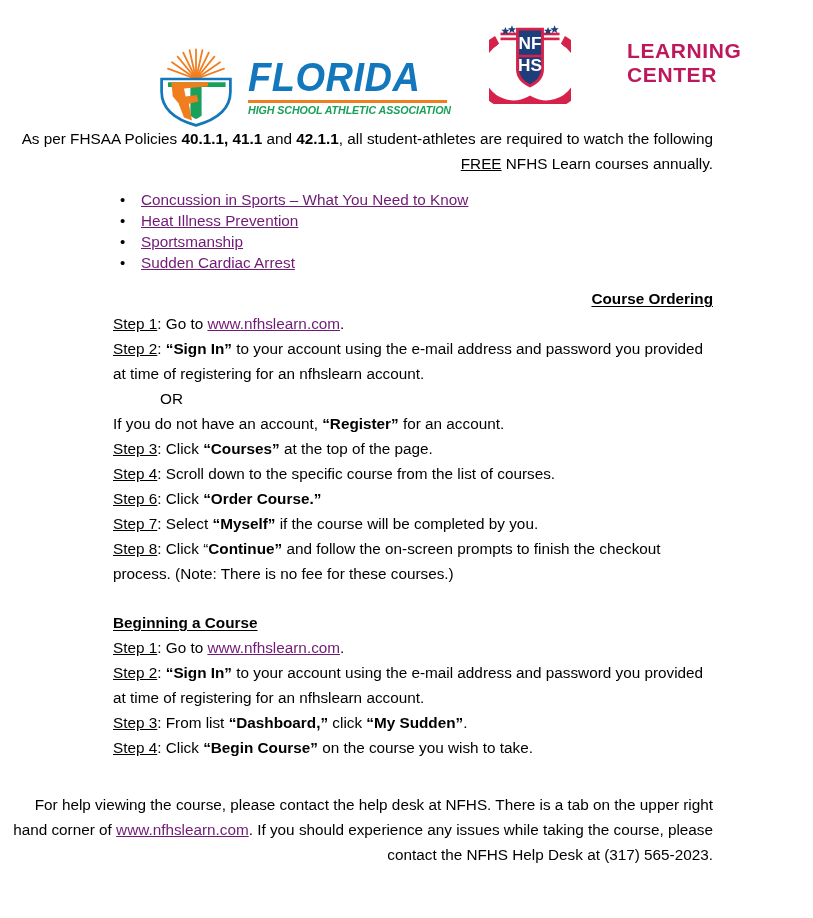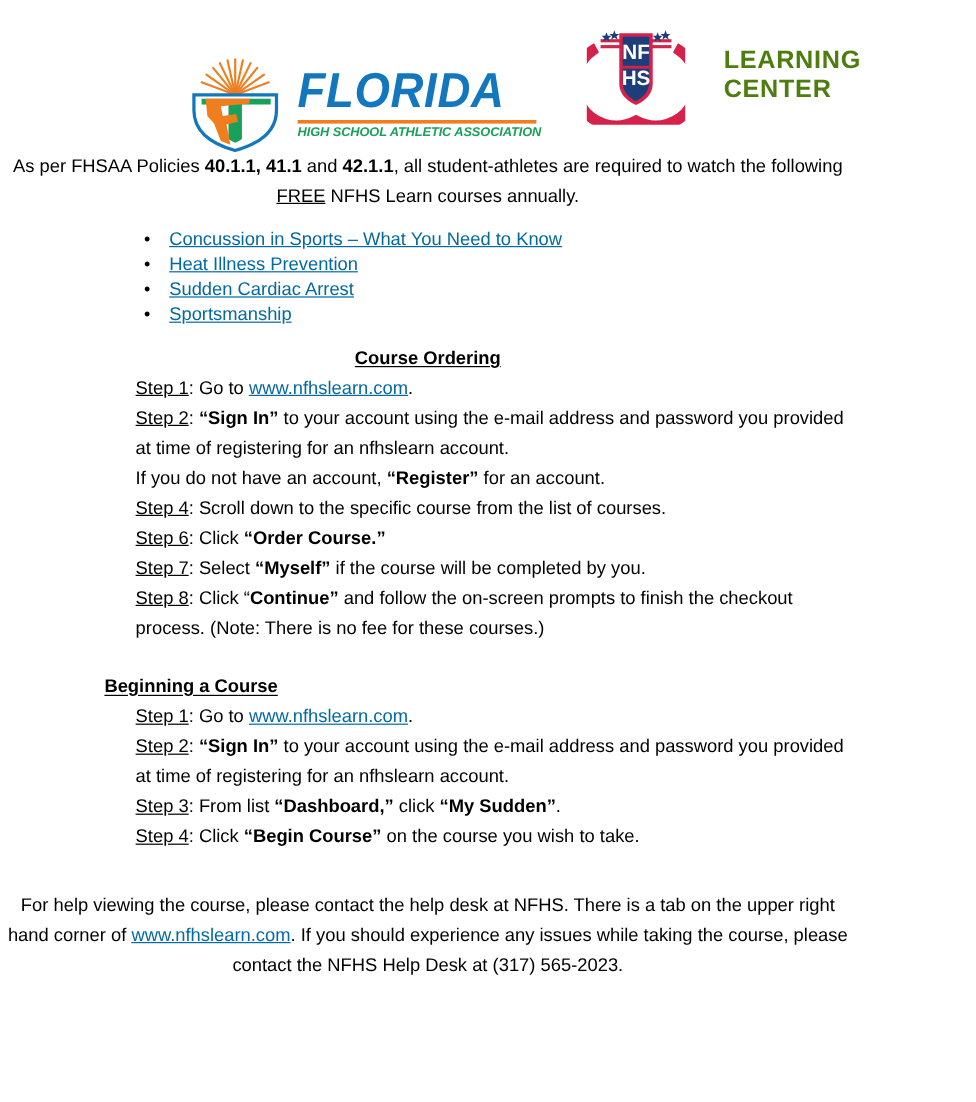--- a/index.html
+++ b/index.html
@@ -67,34 +67,35 @@
     align-items: center;
     gap: 32px;
     margin-left: 42px;
   }
   .nfhs-mark { width: 82px; height: 82px; display: block; }
   .nfhs-word {
     font-weight: 700;
     font-size: 21px;
     line-height: 1.12;
     letter-spacing: 0.6px;
-    color: #4d7c0f;
+    color: #be185d;
     white-space: nowrap;
+    margin-left: 24px;
   }
 
   
   .doc {
     padding: 0 0 0 0;
     font-size: 15.3px;
     line-height: 25px;
   }
   .p {
     margin: 0;
     padding-right: 100px;
-    text-align: center;
+    text-align: right;
   }
 
   .spacer-sm { height: 13px; }
   .spacer-md { height: 24px; }
   .spacer-lg { height: 32px; }
 
   ul.links {
     margin: 0;
     padding: 0 0 0 141px;
     list-style: none;
@@ -107,21 +108,21 @@
   ul.links li::before {
     content: "\2022";
     position: absolute;
     left: -21px;
     top: 0;
     color: #000;
     font-size: 15px;
   }
 
   a.link {
-    color: #0369a1;
+    color: #701a75;
     text-decoration: underline;
     text-underline-offset: 1px;
   }
 
   .heading {
     font-weight: 700;
     text-decoration: underline;
     text-underline-offset: 1.5px;
   }
   .u { text-decoration: underline; text-underline-offset: 1px; }
@@ -131,21 +132,21 @@
     margin: 0;
     padding-left: 113px;
     padding-right: 95px;
   }
   .indent-or {
     margin: 0;
     padding-left: 160px;
   }
   .subhead-indent {
     margin: 0;
-    padding-left: 87px;
+    padding-left: 113px;
   }
 </style>
 </head>
 <body>
 
 <div class="logo-band">
 
   <div class="fhsaa-logo">
     <svg class="fhsaa-mark" viewBox="0 0 110 100">
       <g stroke="#F07D1E" stroke-width="2.2" stroke-linecap="round">
@@ -207,35 +208,37 @@
 
 <div class="doc">
 
   <p class="p"><span>As per FHSAA Policies </span><span class="b">40.1.1</span><span class="b">, </span><span class="b">41.1</span><span> and </span><span class="b">42.1.1</span><span>, all student-athletes are required to watch the following </span><span class="u">FREE</span><span> NFHS Learn courses annually.</span></p>
 
   <div class="spacer-sm"></div>
 
   <ul class="links">
     <li><a class="link" href="#">Concussion in Sports – What You Need to Know</a></li>
     <li><a class="link" href="#">Heat Illness Prevention</a></li>
+    <li><a class="link" href="#">Sportsmanship</a></li>
     <li><a class="link" href="#">Sudden Cardiac Arrest</a></li>
-    <li><a class="link" href="#">Sportsmanship</a></li>
   </ul>
 
   <div class="spacer-sm"></div>
 
   <p class="p heading">Course Ordering</p>
 
   <p class="indent-step"><span class="u">Step 1</span><span>: </span><span>Go to </span><a class="link" href="#">www.nfhslearn.com</a><span>.</span></p>
 
   <p class="indent-step"><span class="u">Step 2</span><span>: </span><span class="b">“Sign In”</span><span> to your account using the e-mail address and password you provided at time of registering for an nfhslearn account.</span></p>
 
+  <p class="indent-or">OR</p>
 
   <p class="indent-step"><span>If you do not have an account, </span><span class="b">“Register”</span><span> for an account.</span></p>
 
+  <p class="indent-step"><span class="u">Step 3</span><span>: </span><span>Click </span><span class="b">“Courses”</span><span> at the top of the page.</span></p>
 
   <p class="indent-step"><span class="u">Step 4</span><span>: </span><span>Scroll down to the specific course from the list of courses.</span></p>
 
 
   <p class="indent-step"><span class="u">Step 6</span><span>: </span><span>Click </span><span class="b">“Order Course.”</span></p>
 
   <p class="indent-step"><span class="u">Step 7</span><span>: </span><span>Select </span><span class="b">“Myself”</span><span> if the course will be completed by you.</span></p>
 
   <p class="indent-step"><span class="u">Step 8</span><span>: </span><span>Click “</span><span class="b">Continue”</span><span> and follow the on-screen prompts to finish the checkout process.  (Note:  There is no fee for these courses.)</span></p>
 

